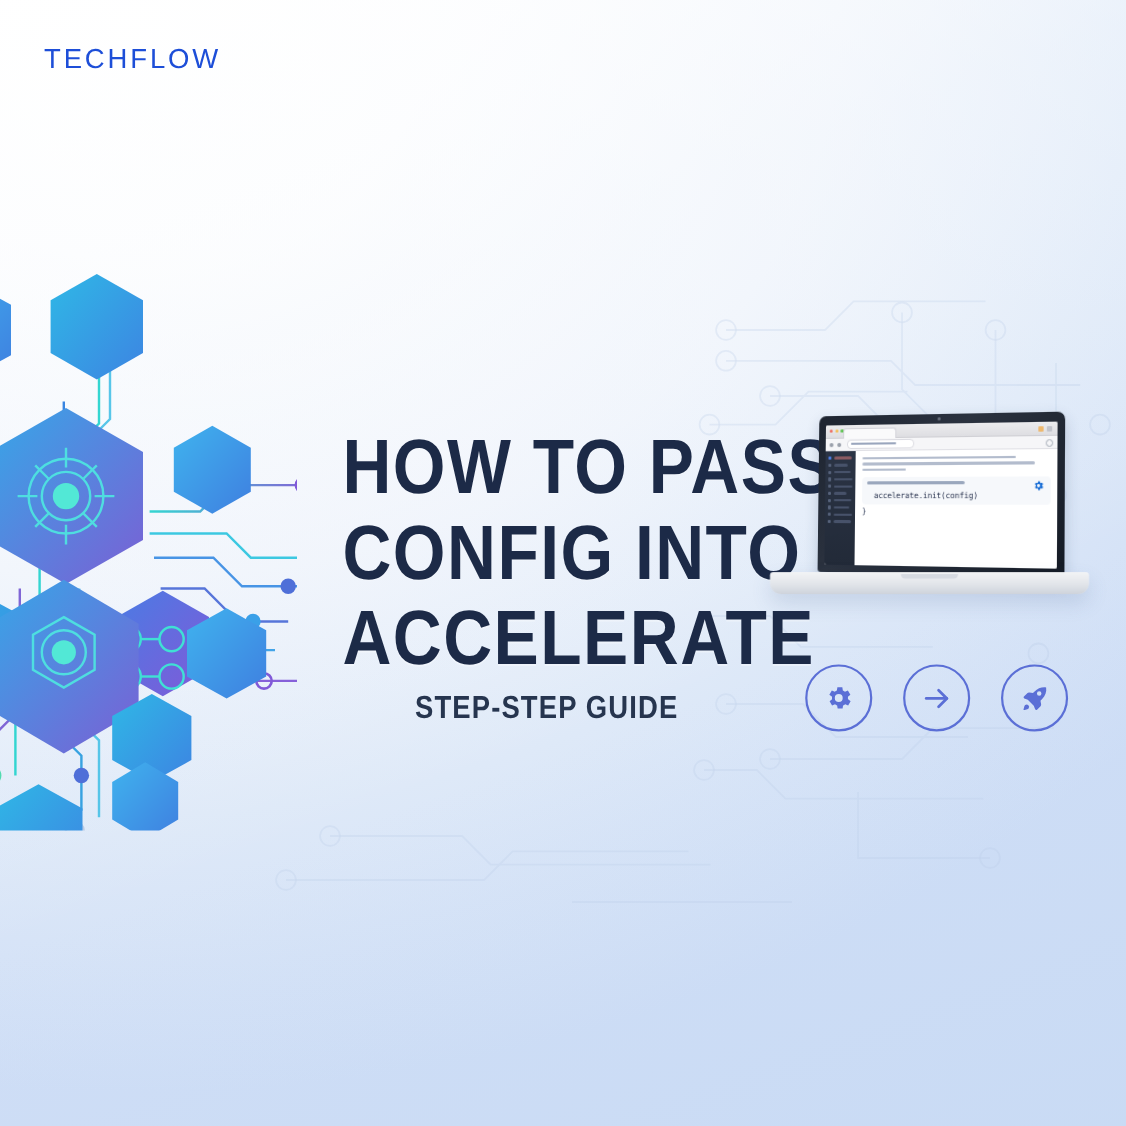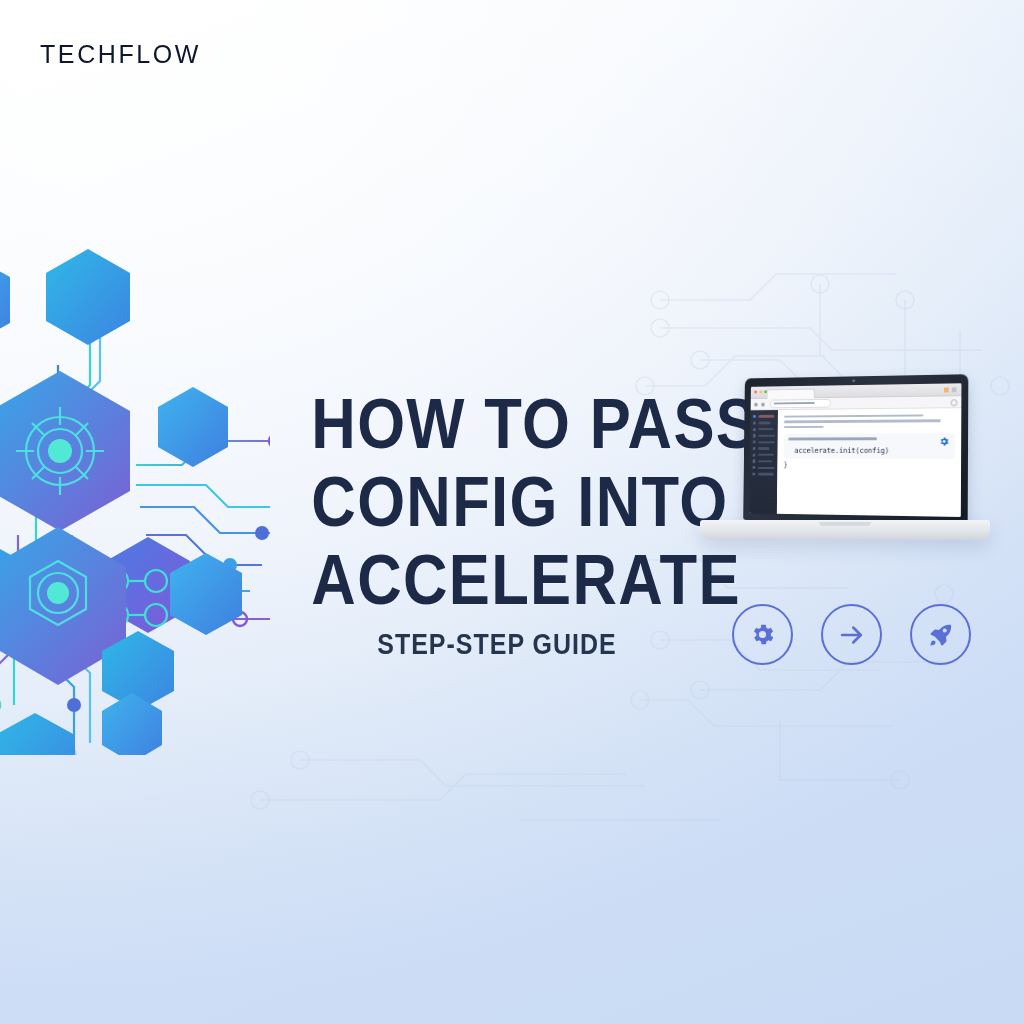--- a/index.html
+++ b/index.html
@@ -19,21 +19,21 @@
   .bg2{
     position:absolute;inset:0;
     background:linear-gradient(160deg, rgba(255,255,255,.92) 0%, rgba(250,252,254,.45) 28%, rgba(210,226,248,0) 62%, rgba(196,216,243,.55) 100%);
   }
   .bg-circuit{position:absolute;inset:0;opacity:.5;}
 
   
   .brand{
     position:absolute;left:40px;top:40px;
     font-size:25px;letter-spacing:2.6px;font-weight:400;
-    color:#0f172a;
+    color:#1d4ed8;
     font-family:"Liberation Sans", sans-serif;
   }
 
   
   .headline{
     position:absolute;left:286px;top:385px;width:422px;
     text-align:center;
   }
   .hl-line{
     display:block;

